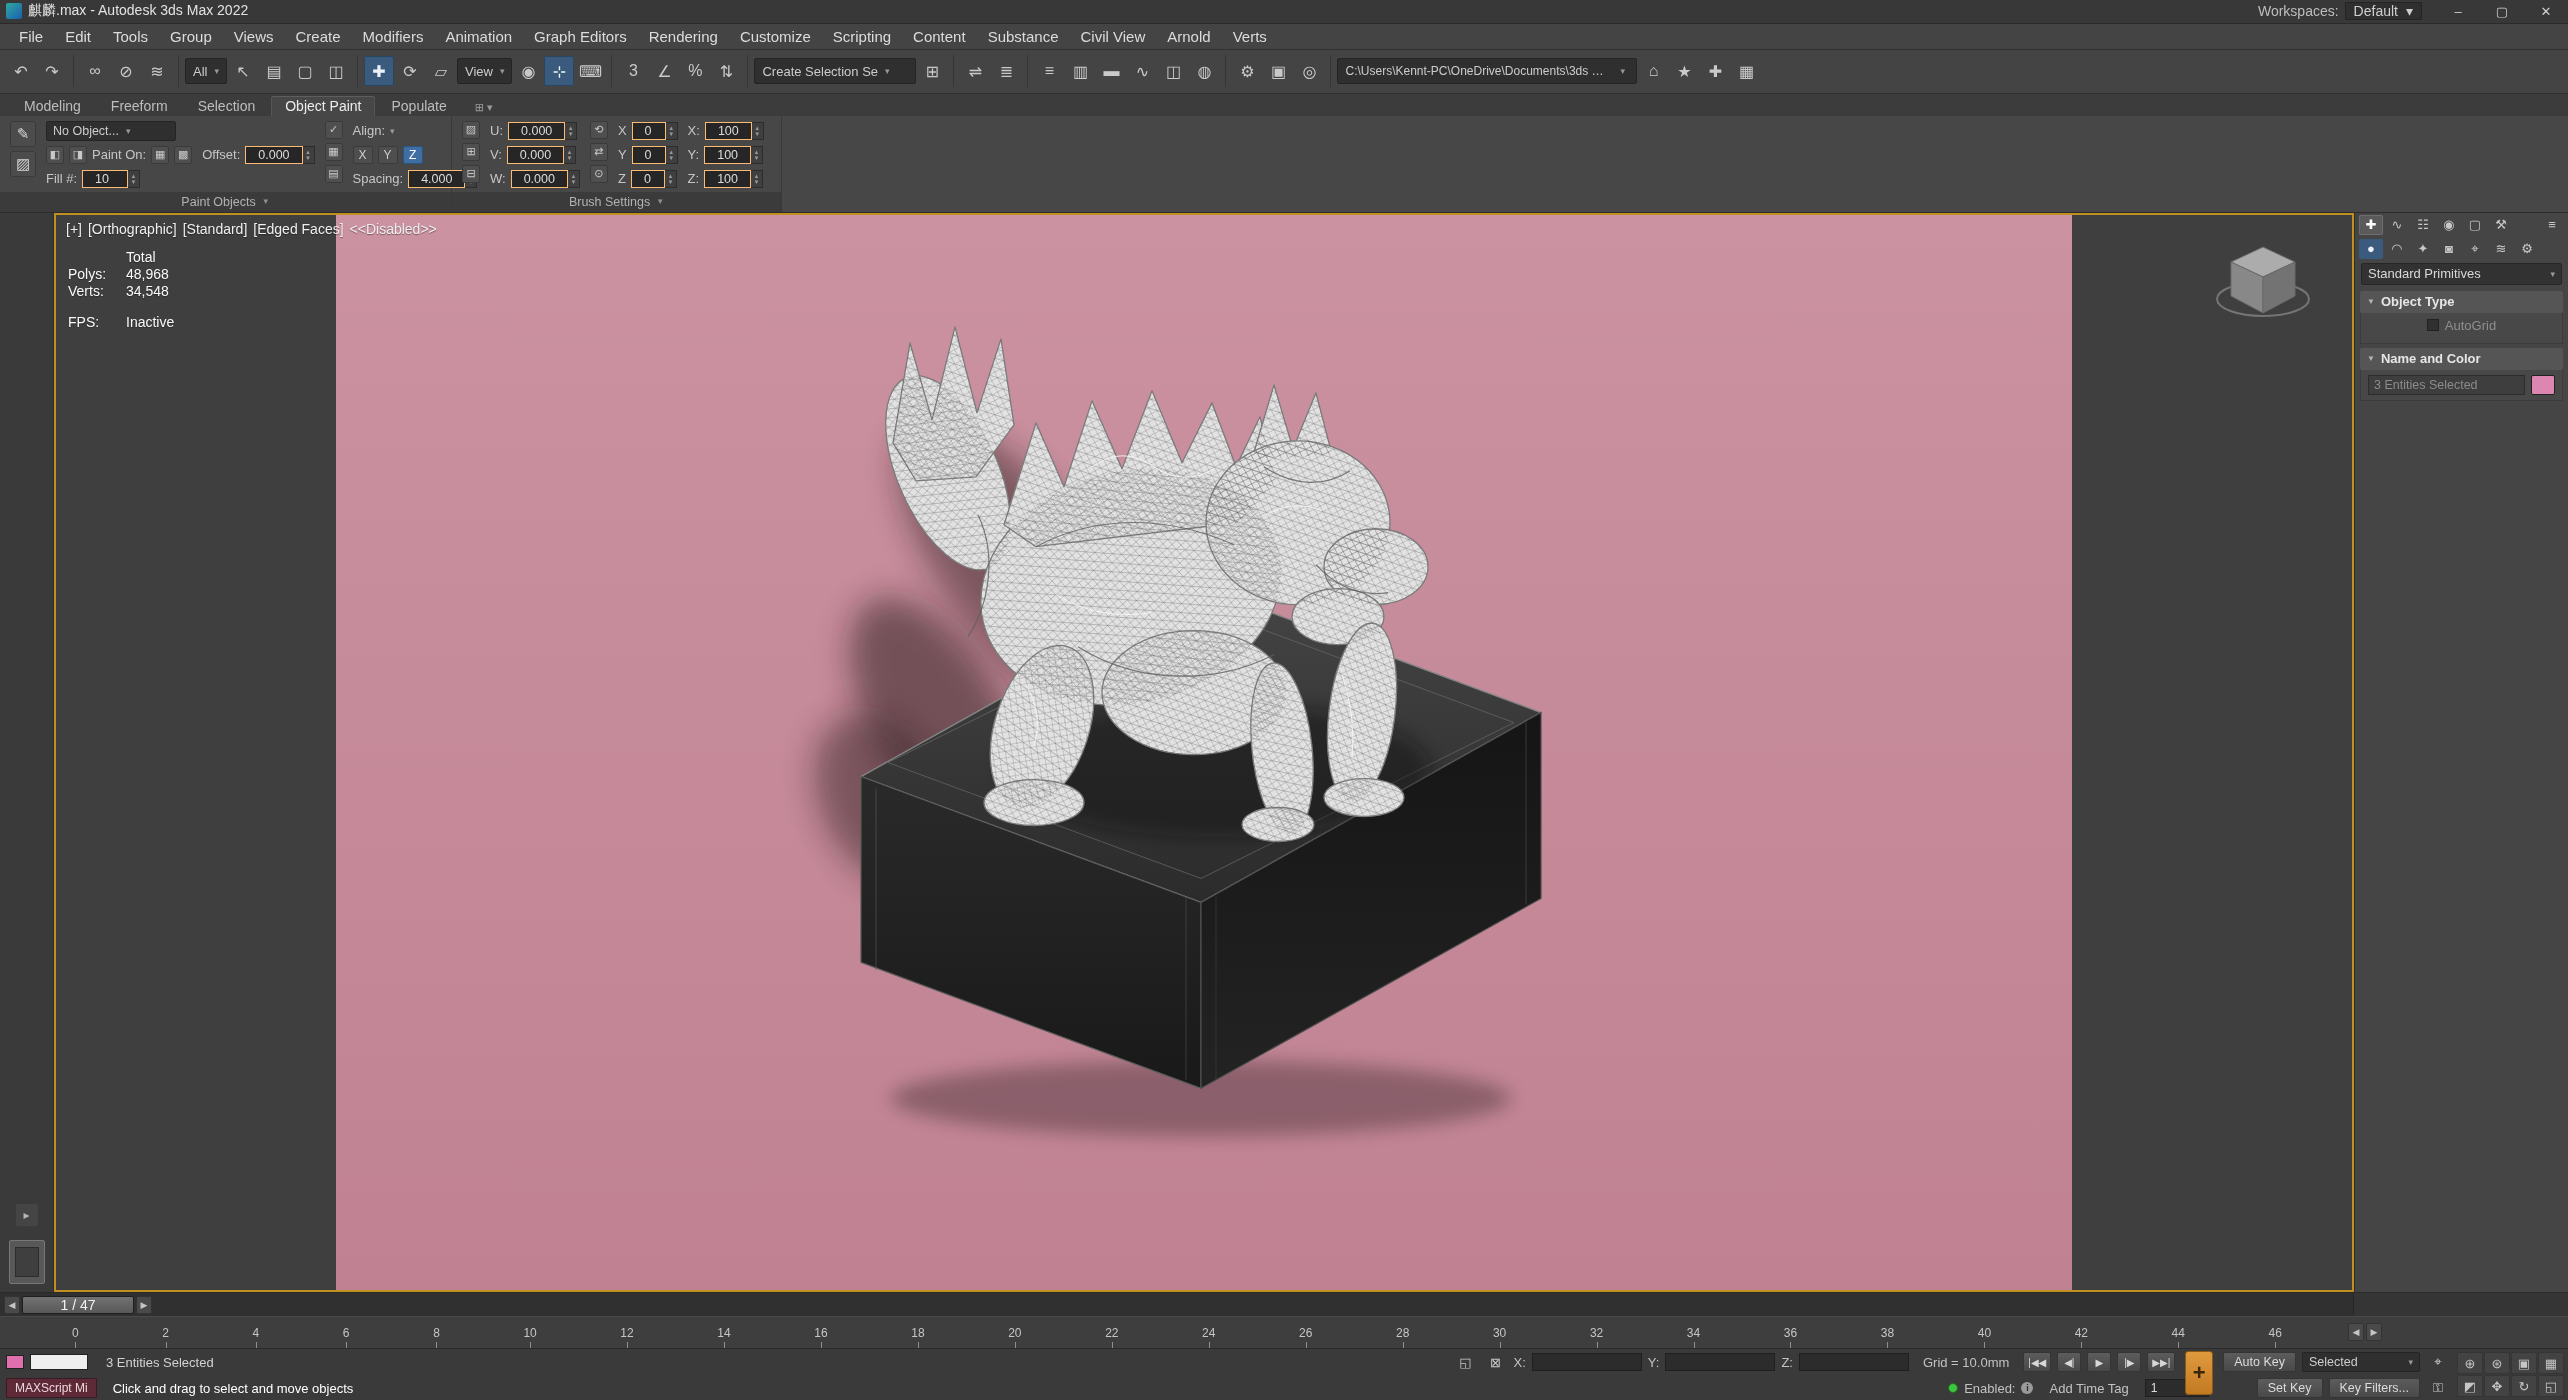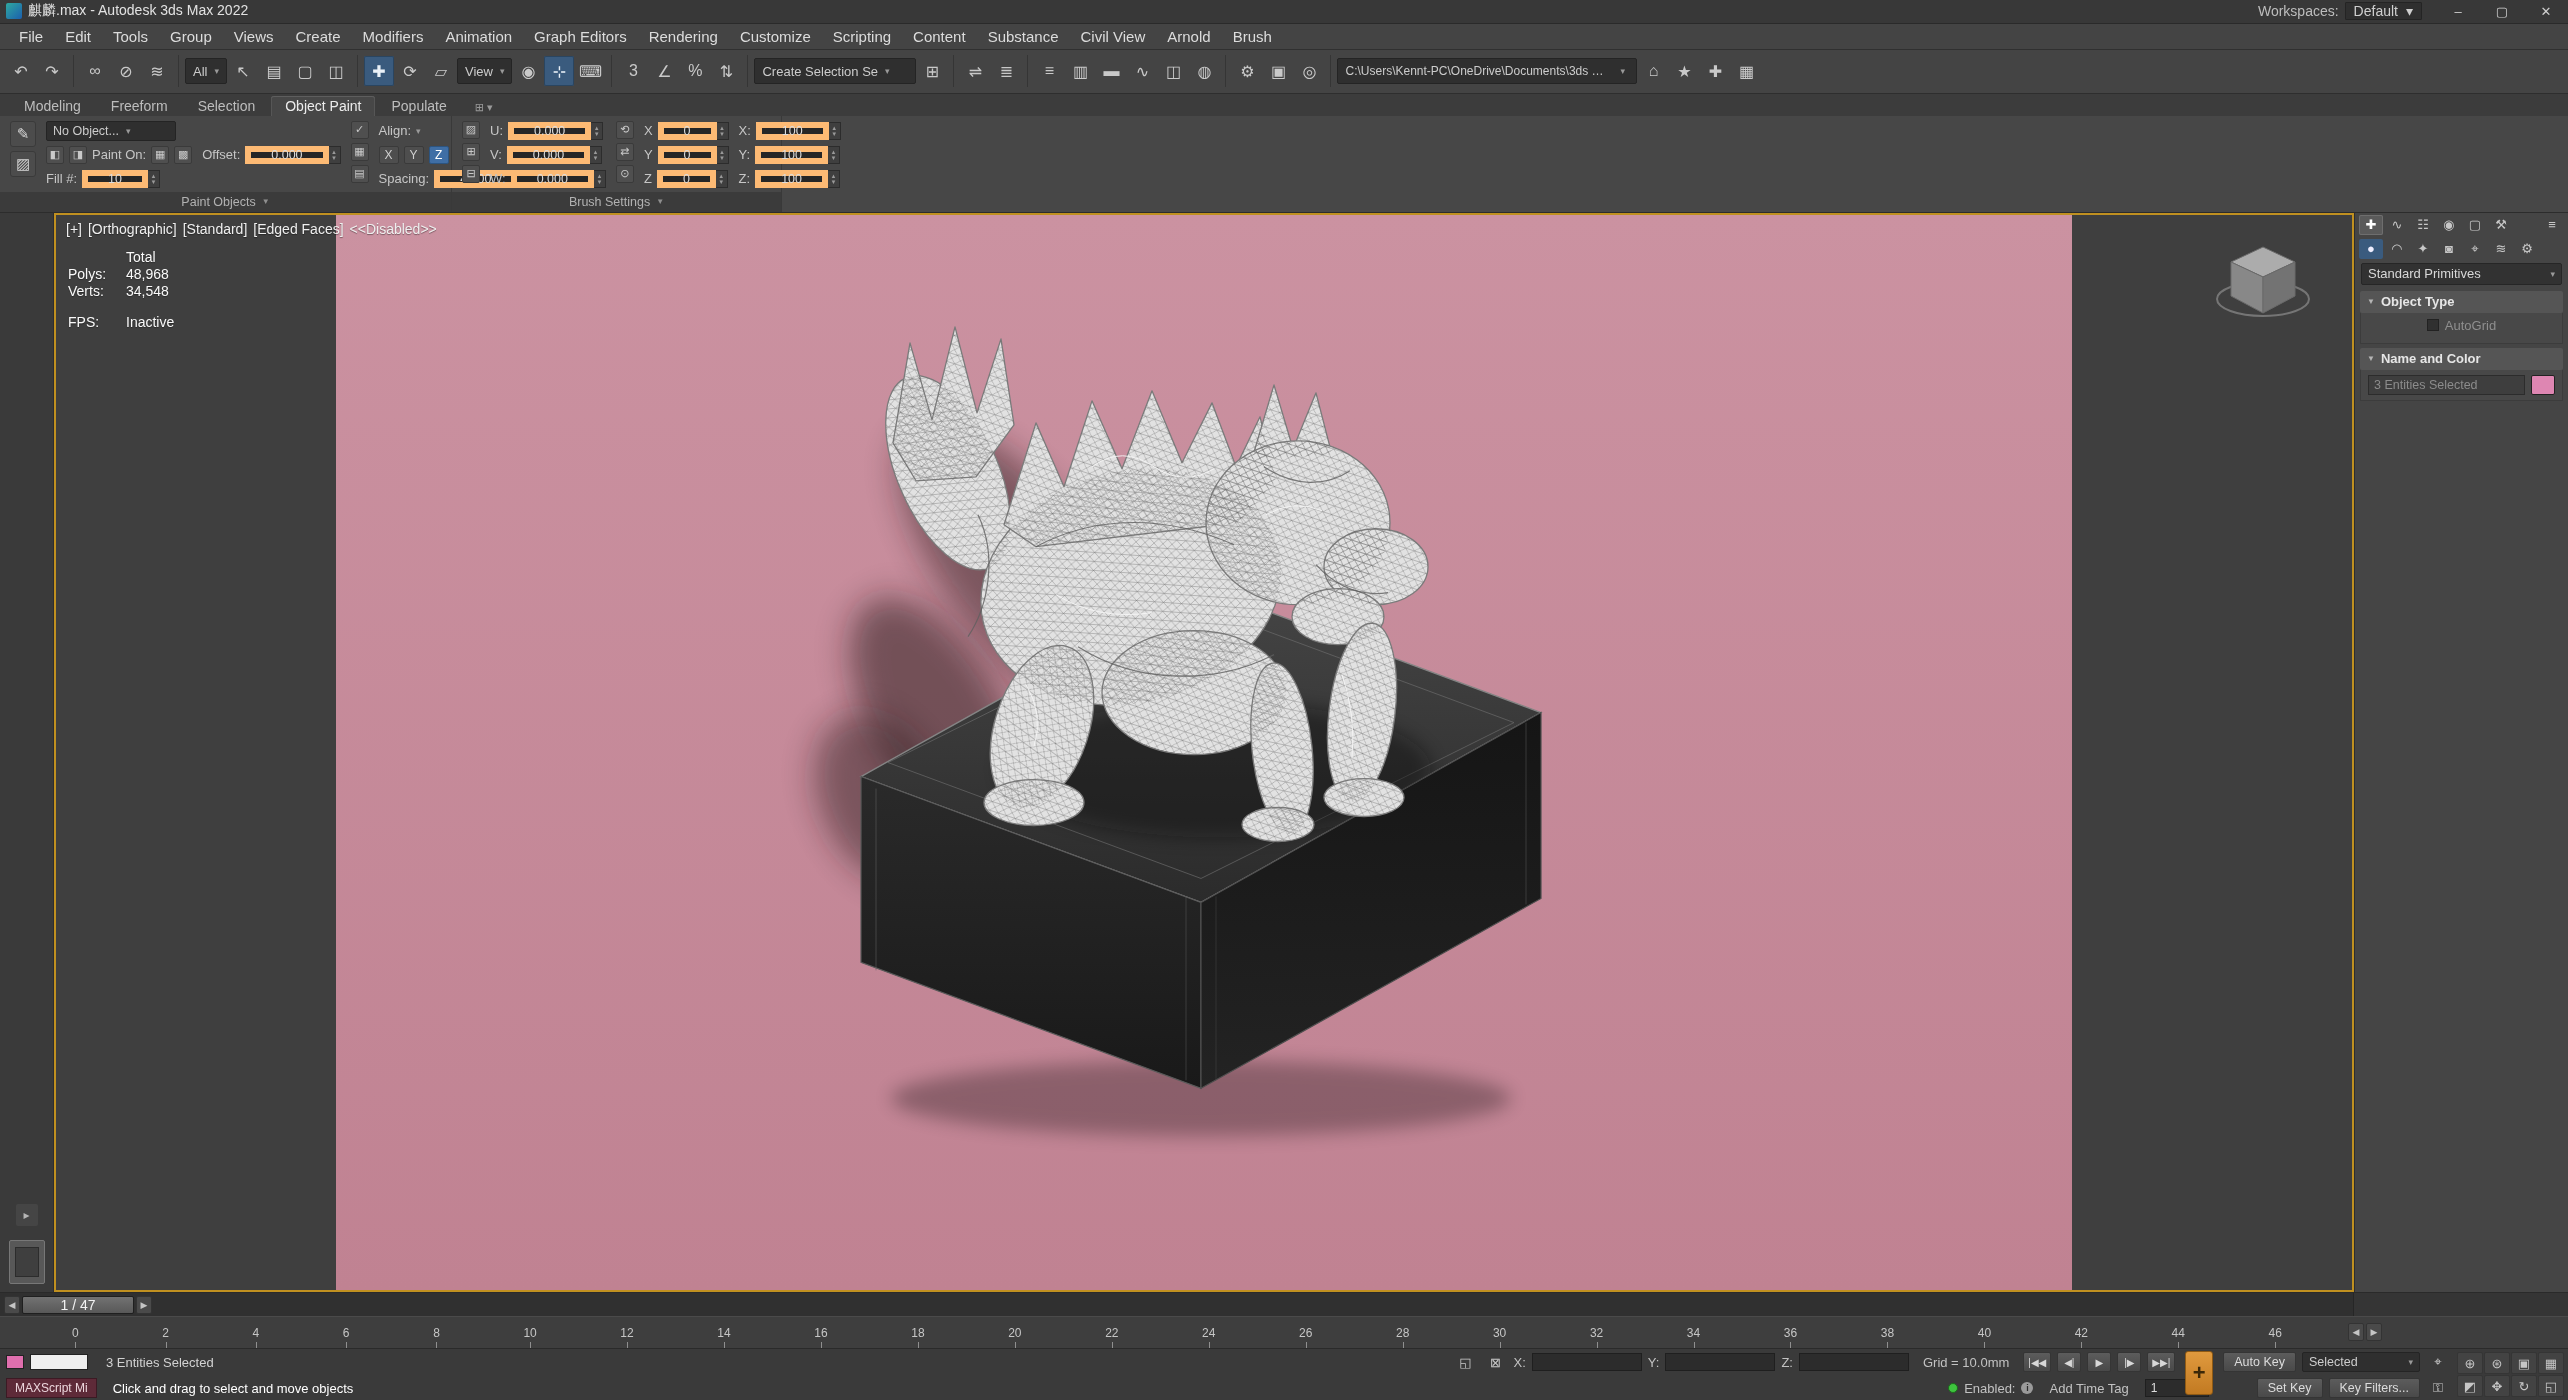--- a/index.html
+++ b/index.html
@@ -40,21 +40,21 @@
   .rgroup{display:flex;flex-direction:column;border-right:1px solid #393939;}
   .rgroup-body{flex:1;display:flex;align-items:flex-start;gap:10px;padding:5px 12px 2px 10px;}
   .rgroup-caption{height:20px;background:#3b3b3b;color:#b2b2b2;font-size:12.5px;display:flex;align-items:center;justify-content:center;gap:6px;}
   .rgroup-caption .caret{font-size:8px;color:#8f8f8f;}
   .rcol{display:flex;flex-direction:column;gap:4px;}
   .rrow{display:flex;align-items:center;gap:5px;height:20px;}
   .rlabel{font-size:13px;color:#c6c6c6;white-space:nowrap;}
   .rminibtn{width:18px;height:18px;background:#4f4f4f;border:1px solid #3a3a3a;border-radius:2px;display:flex;align-items:center;justify-content:center;font-size:11px;color:#c9c9c9;}
   .rbigbtn{width:26px;height:26px;background:#4c4c4c;border:1px solid #3a3a3a;border-radius:3px;display:flex;align-items:center;justify-content:center;font-size:15px;color:#d8d8d8;}
   .spin{display:flex;align-items:stretch;height:18px;}
-  .spin .val{min-width:46px;background:#262626;border:6px solid #fdba74;color:#dcdcdc;font-size:12.5px;display:flex;align-items:center;padding:0 20px;}
+  .spin .val{min-width:46px;background:#262626;border:1px solid #fdba74;color:#dcdcdc;font-size:12.5px;display:flex;align-items:center;padding:0 12px;}
   .spin .arr{width:12px;background:#3f3f3f;border:1px solid #2c2c2c;border-left:none;display:flex;flex-direction:column;align-items:center;justify-content:center;color:#9a9a9a;font-size:6px;line-height:6px;}
   .axisbtn{width:20px;height:18px;background:#4e4e4e;border:1px solid #3a3a3a;border-radius:2px;display:flex;align-items:center;justify-content:center;font-size:12px;color:#d0d0d0;}
   .axisbtn.active{background:#3f6ea5;border-color:#2c5480;color:#fff;}
   .dd.small{height:20px;font-size:12.5px;padding:0 6px;}
 
   
   #main{height:1080px;display:flex;}
   #leftstrip{width:54px;background:#3a3a3a;border-right:1px solid #2e2e2e;display:flex;flex-direction:column;align-items:center;justify-content:flex-end;padding-bottom:8px;gap:14px;}
   .ls-arrow{width:22px;height:22px;display:flex;align-items:center;justify-content:center;color:#b5b5b5;font-size:12px;background:#454545;border-radius:2px;}
   .ls-thumb{width:36px;height:44px;background:#585858;border:1px solid #777;border-radius:2px;display:flex;align-items:center;justify-content:center;}
@@ -153,21 +153,21 @@
     <span class="menu-item">Modifiers</span>
     <span class="menu-item">Animation</span>
     <span class="menu-item">Graph Editors</span>
     <span class="menu-item">Rendering</span>
     <span class="menu-item">Customize</span>
     <span class="menu-item">Scripting</span>
     <span class="menu-item">Content</span>
     <span class="menu-item">Substance</span>
     <span class="menu-item">Civil View</span>
     <span class="menu-item">Arnold</span>
-    <span class="menu-item">Brush</span>
+    <span class="menu-item">Verts</span>
   </div>
 
   <div id="toolbar">
     <span class="ibtn">↶</span>
     <span class="ibtn">↷</span>
     <span class="tsep"></span>
     <span class="ibtn">∞</span>
     <span class="ibtn">⊘</span>
     <span class="ibtn">≋</span>
     <span class="tsep"></span>

